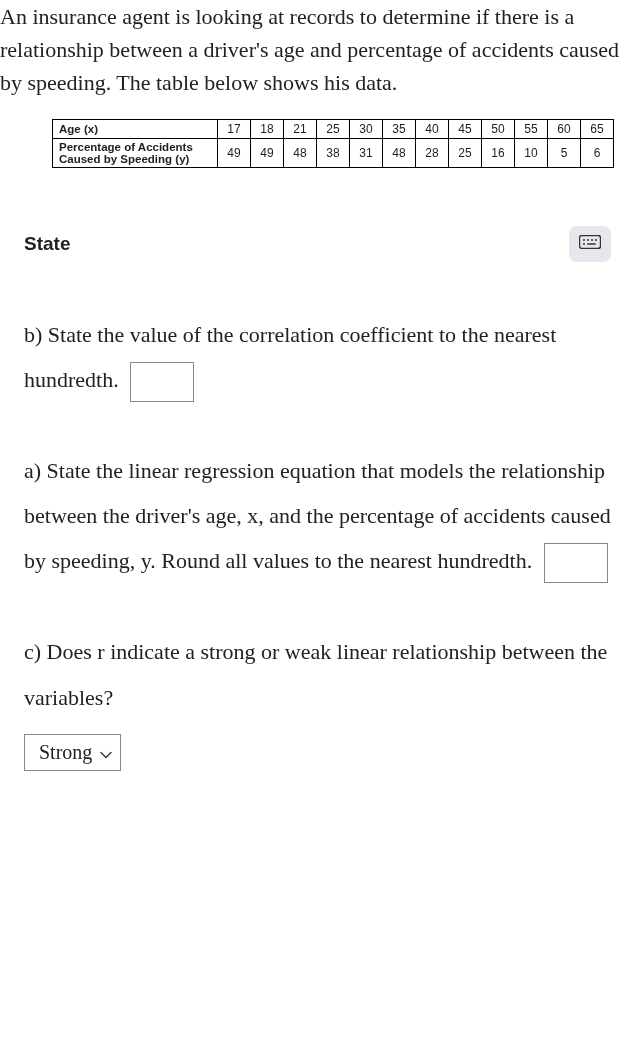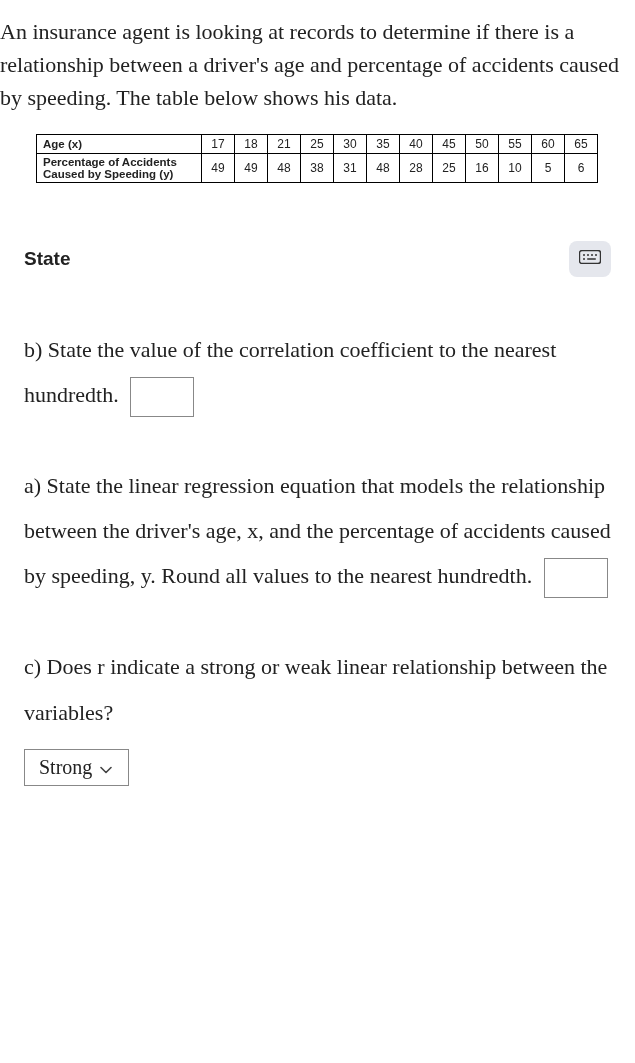--- a/index.html
+++ b/index.html
@@ -5,24 +5,24 @@
   * { box-sizing: border-box; margin: 0; padding: 0; }
   body {
     font-family: Georgia, 'Times New Roman', serif;
     background: #fff;
     width: 635px;
     color: #222;
   }
   .problem-text {
     font-size: 22px;
     line-height: 1.5;
-    padding: 15px 4px 20px 0;
+    padding: 0 4px 20px 0;
   }
   .data-table-wrap {
-    padding: 0 0 40px 36px;
+    padding: 0 0 40px 52px;
   }
   .data-table {
     border-collapse: collapse;
     font-family: Arial, Helvetica, sans-serif;
     font-size: 12px;
   }
   .data-table td, .data-table th {
     border: 1px solid #000;
     text-align: center;
     font-weight: normal;
@@ -81,21 +81,21 @@
     vertical-align: middle;
     border: 1px solid #888;
     width: 64px;
     height: 40px;
     margin-left: 6px;
   }
   .select-wrap {
     display: inline-flex;
     align-items: center;
     border: 1px solid #888;
-    padding: 6px 16px 6px 14px;
+    padding: 6px 8px 6px 14px;
     font-size: 20px;
     gap: 8px;
     margin-top: 6px;
     cursor: pointer;
   }
   .chev {
     display: inline-block;
   }
 </style>
 </head>

